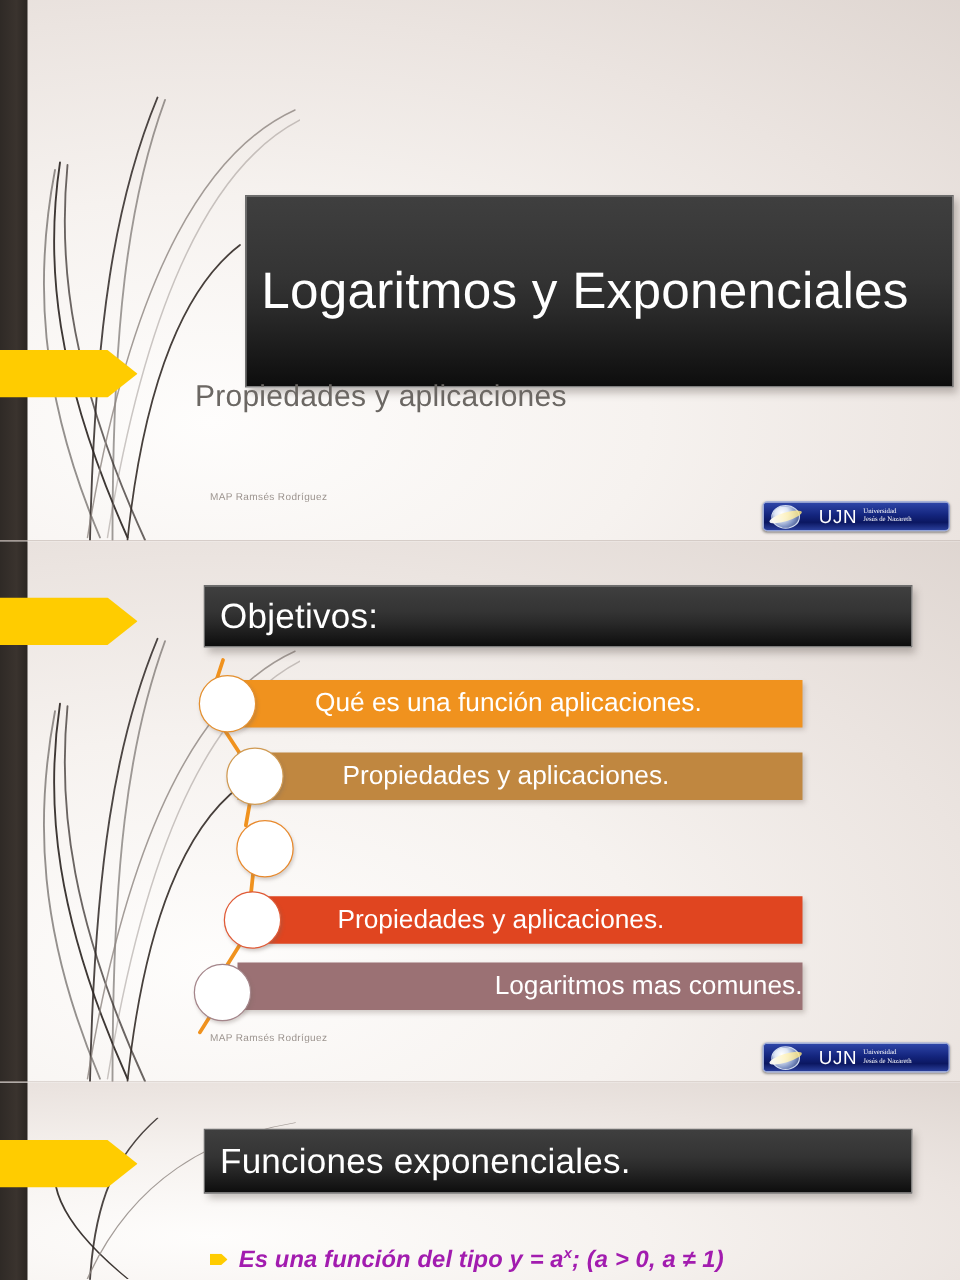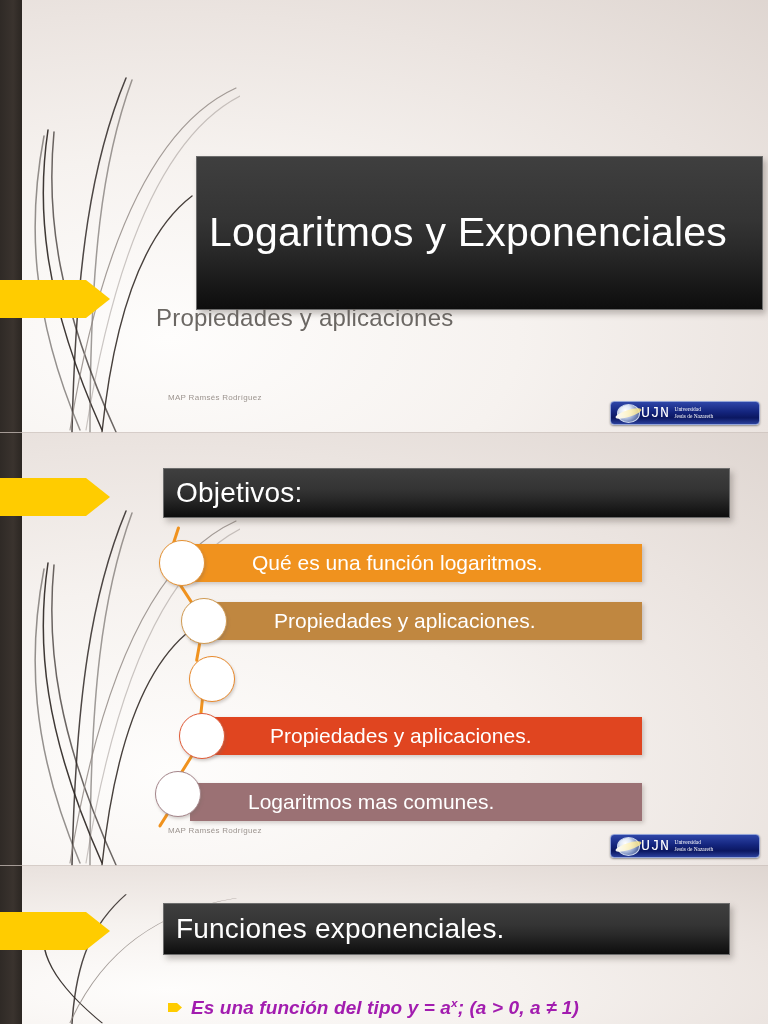--- a/index.html
+++ b/index.html
@@ -73,22 +73,22 @@
     width:21px;height:17px;margin-left:6px;border-radius:50%;flex:none;
     background:radial-gradient(circle at 35% 32%,#ffffff 0%,#dfe7f5 30%,#7f93c4 62%,#27356f 100%);
     border:1px solid #cdd8ee;position:relative;
   }
   .logo .globe:after{
     content:"";position:absolute;left:-3px;top:5px;width:27px;height:7px;
     border-radius:50%;background:linear-gradient(to right,rgba(255,255,255,.95),rgba(255,230,120,.8));
     transform:rotate(-17deg);
   }
   .logo .ujn{
-    color:#fff;font-family:Liberation Mono, monospace;font-size:15px;
-    letter-spacing:.5px;margin-left:1px;line-height:1;
+    color:#fff;font-family:Liberation Sans, sans-serif;font-size:15px;
+    letter-spacing:.5px;margin-left:15px;line-height:1;
   }
   .logo .uni{
     color:#ffffff;font-size:5.4px;line-height:1.32;margin-left:5px;
     font-family:"Liberation Serif",serif;
   }
 
   
   .objlist{position:absolute;left:150px;top:540px;width:500px;height:280px;}
   .obar{
     position:absolute;height:38px;display:flex;align-items:center;
@@ -199,37 +199,37 @@
     <div class="objlist" style="top:107px;">
 
       <div class="oconn" style="left:34px;top:40px;height:26px;transform:rotate(-33deg);"></div>
       <div class="oconn" style="left:47px;top:98px;height:24px;transform:rotate(10deg);"></div>
       <div class="oconn" style="left:50px;top:156px;height:24px;transform:rotate(6deg);"></div>
       <div class="oconn" style="left:34px;top:213px;height:26px;transform:rotate(32deg);"></div>
       <div class="oconn" style="left:24px;top:-14px;height:22px;transform:rotate(18deg);"></div>
       <div class="oconn" style="left:14px;top:265px;height:24px;transform:rotate(32deg);"></div>
 
       <div class="obar" style="left:40px;top:4px;width:452px;background:#F0921E;">
-        <span style="padding-left:62px;">Qué es una función logaritmos.</span>
+        <span style="padding-left:62px;">Qué es una función aplicaciones.</span>
       </div>
       <div class="ocirc" style="left:9px;top:0px;border-color:#e49030;"></div>
 
       <div class="obar" style="left:40px;top:62px;width:452px;background:#C08740;">
         <span style="padding-left:84px;">Propiedades y aplicaciones.</span>
       </div>
       <div class="ocirc" style="left:31px;top:58px;border-color:#d09a52;"></div>
 
       <div class="ocirc" style="left:39px;top:116px;border-color:#e8892c;"></div>
 
       <div class="obar" style="left:40px;top:177px;width:452px;background:#E04520;">
         <span style="padding-left:80px;">Propiedades y aplicaciones.</span>
       </div>
       <div class="ocirc" style="left:29px;top:173px;border-color:#e05a36;"></div>
 
-      <div class="obar" style="left:40px;top:243px;width:452px;background:#9B7174;">
+      <div class="obar" style="left:40px;top:230px;width:452px;background:#9B7174;justify-content:flex-end;">
         <span style="padding-left:58px;">Logaritmos mas comunes.</span>
       </div>
       <div class="ocirc" style="left:5px;top:231px;border-color:#a4858a;"></div>
     </div>
 
     <div class="foot-name" style="left:168px;top:393px;">MAP Ramsés Rodríguez</div>
 
     <div class="logo" style="left:610px;top:401px;">
       <div class="globe"></div>
       <div class="ujn">UJN</div>

